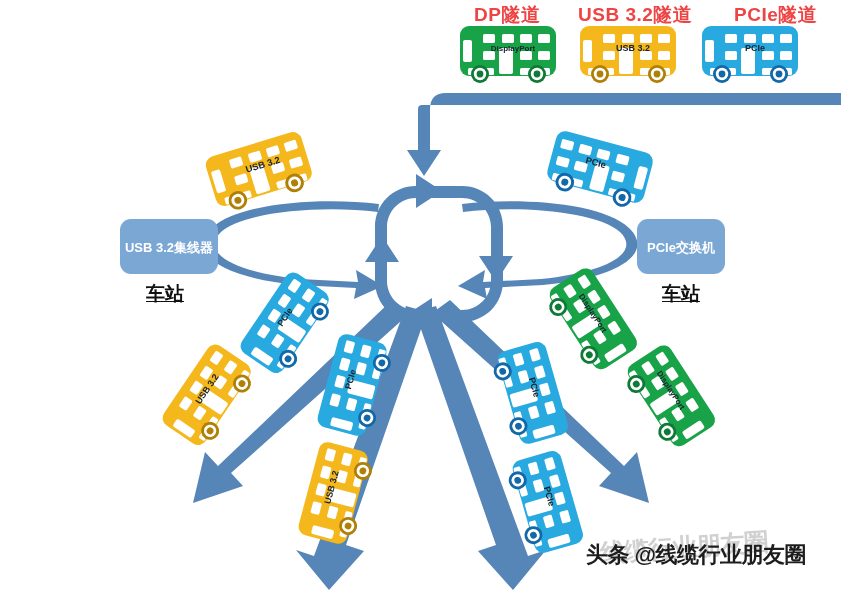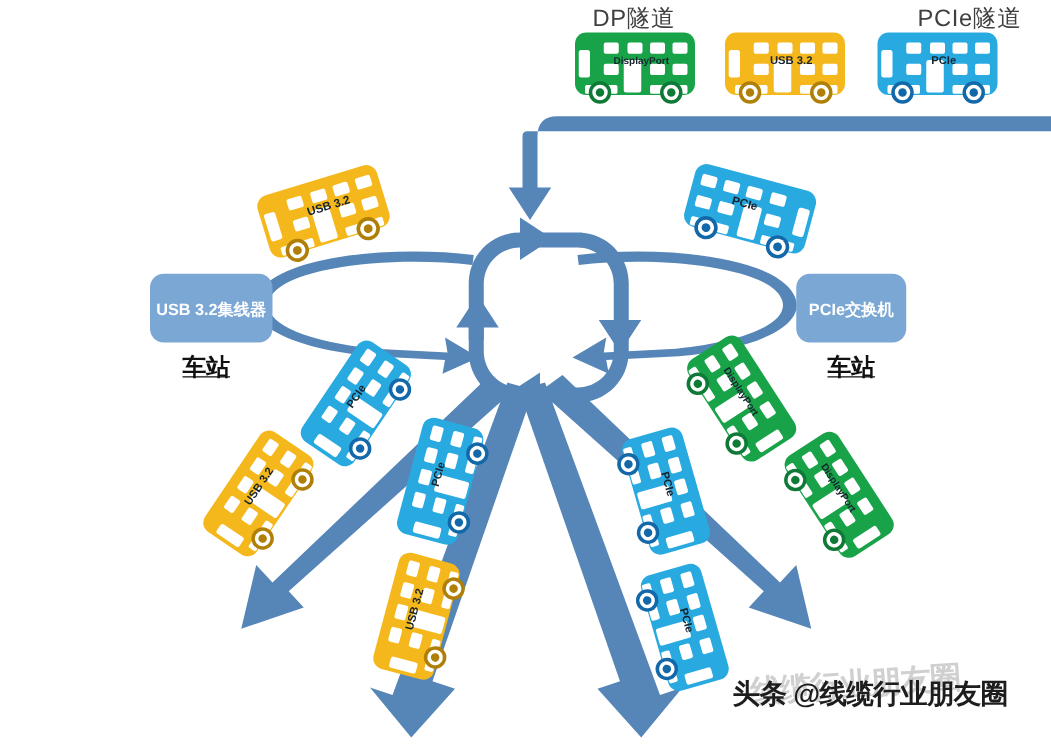--- a/index.html
+++ b/index.html
@@ -1,21 +1,21 @@
 <!DOCTYPE html>
 <html><head>
 <meta charset="utf-8">
 <style>
   html,body{margin:0;padding:0;background:#ffffff;}
   body{width:841px;height:596px;overflow:hidden;font-family:"Liberation Sans","DejaVu Sans",sans-serif;}
   #stage{position:relative;width:841px;height:596px;background:#fff;}
   #stage svg{position:absolute;left:0;top:0;}
   .tunnel-title{
-    position:absolute;color:#404040;font-size:19px;letter-spacing:.5px;
-    white-space:nowrap;font-family:"Liberation Sans","DejaVu Sans",sans-serif;
+    position:absolute;color:#ef4444;font-size:19px;letter-spacing:.5px;
+    white-space:nowrap;font-family:"Liberation Sans","DejaVu Sans",sans-serif;font-weight:bold;
   }
   .station-caption{
     position:absolute;color:#111;font-size:19px;font-weight:bold;white-space:nowrap;
     font-family:"Liberation Sans","DejaVu Sans",sans-serif;
     text-decoration:underline;
   }
   .watermark{
     position:absolute;left:586px;top:540px;width:250px;height:40px;
     color:#1d1d1d;font-size:22px;font-weight:bold;white-space:nowrap;
     font-family:"Liberation Sans","DejaVu Sans",sans-serif;
@@ -398,20 +398,21 @@
             <circle cx="79" cy="50" r="6.2" fill="#ffffff"></circle>
             <circle cx="79" cy="50" r="3.4" fill="#0f7a36"></circle>
           </g>
         </g>
       </g>
   <text x="169" y="252" text-anchor="middle" font-size="13" fill="#ffffff" font-family="&quot;Liberation Sans&quot;,&quot;DejaVu Sans&quot;,sans-serif" font-weight="bold">USB 3.2集线器</text>
       <text x="681" y="252" text-anchor="middle" font-size="13" fill="#ffffff" font-family="&quot;Liberation Sans&quot;,&quot;DejaVu Sans&quot;,sans-serif" font-weight="bold">PCIe交换机</text>
     </svg>
 
   <div class="tunnel-title" style="left:474px;top:2px;">DP隧道</div>
+  <div class="tunnel-title" style="left:578px;top:2px;">USB 3.2隧道</div>
   <div class="tunnel-title" style="left:734px;top:2px;">PCIe隧道</div>
 
   <div class="station-caption" style="left:146px;top:281px;">车站</div>
   <div class="station-caption" style="left:662px;top:281px;">车站</div>
 
   <div class="watermark-ghost">线缆行业朋友圈</div>
   <div class="watermark">头条 @线缆行业朋友圈</div>
 </div>
 
 </body></html>

